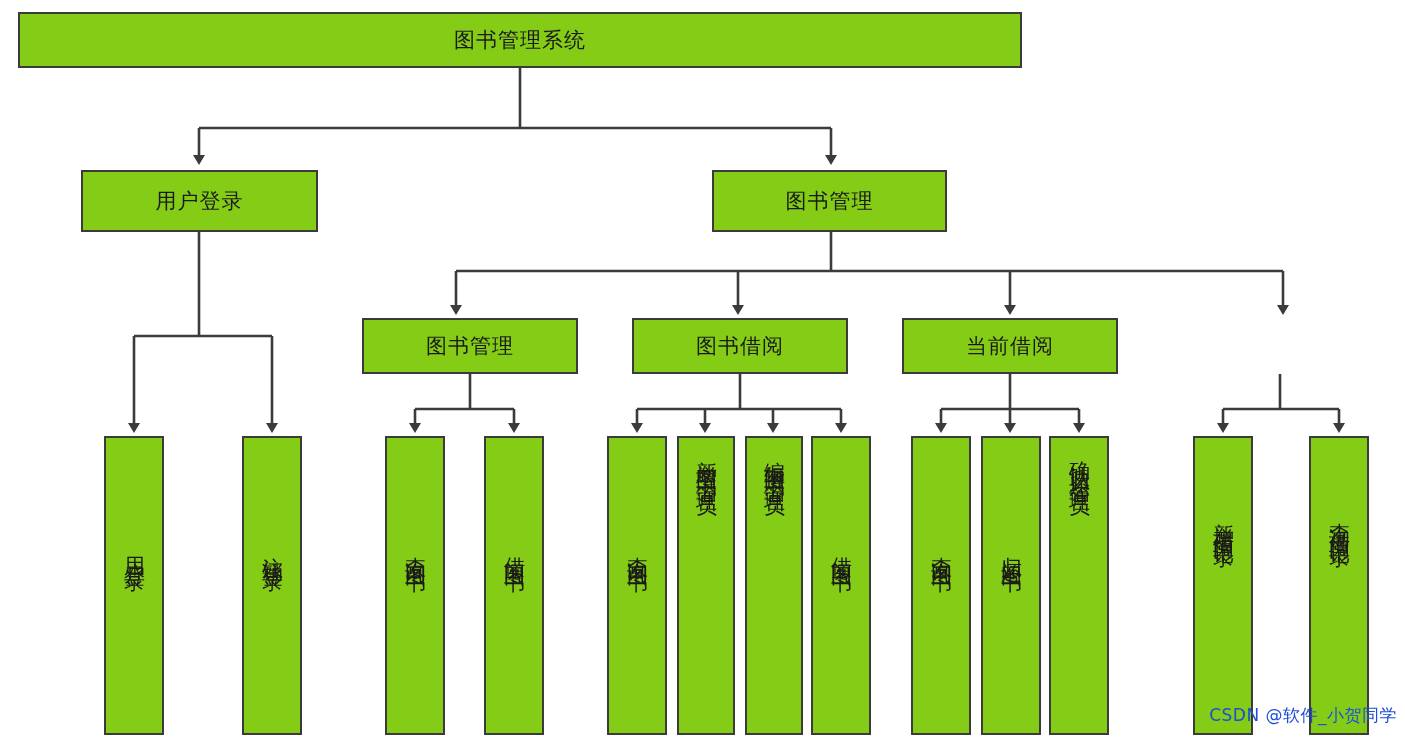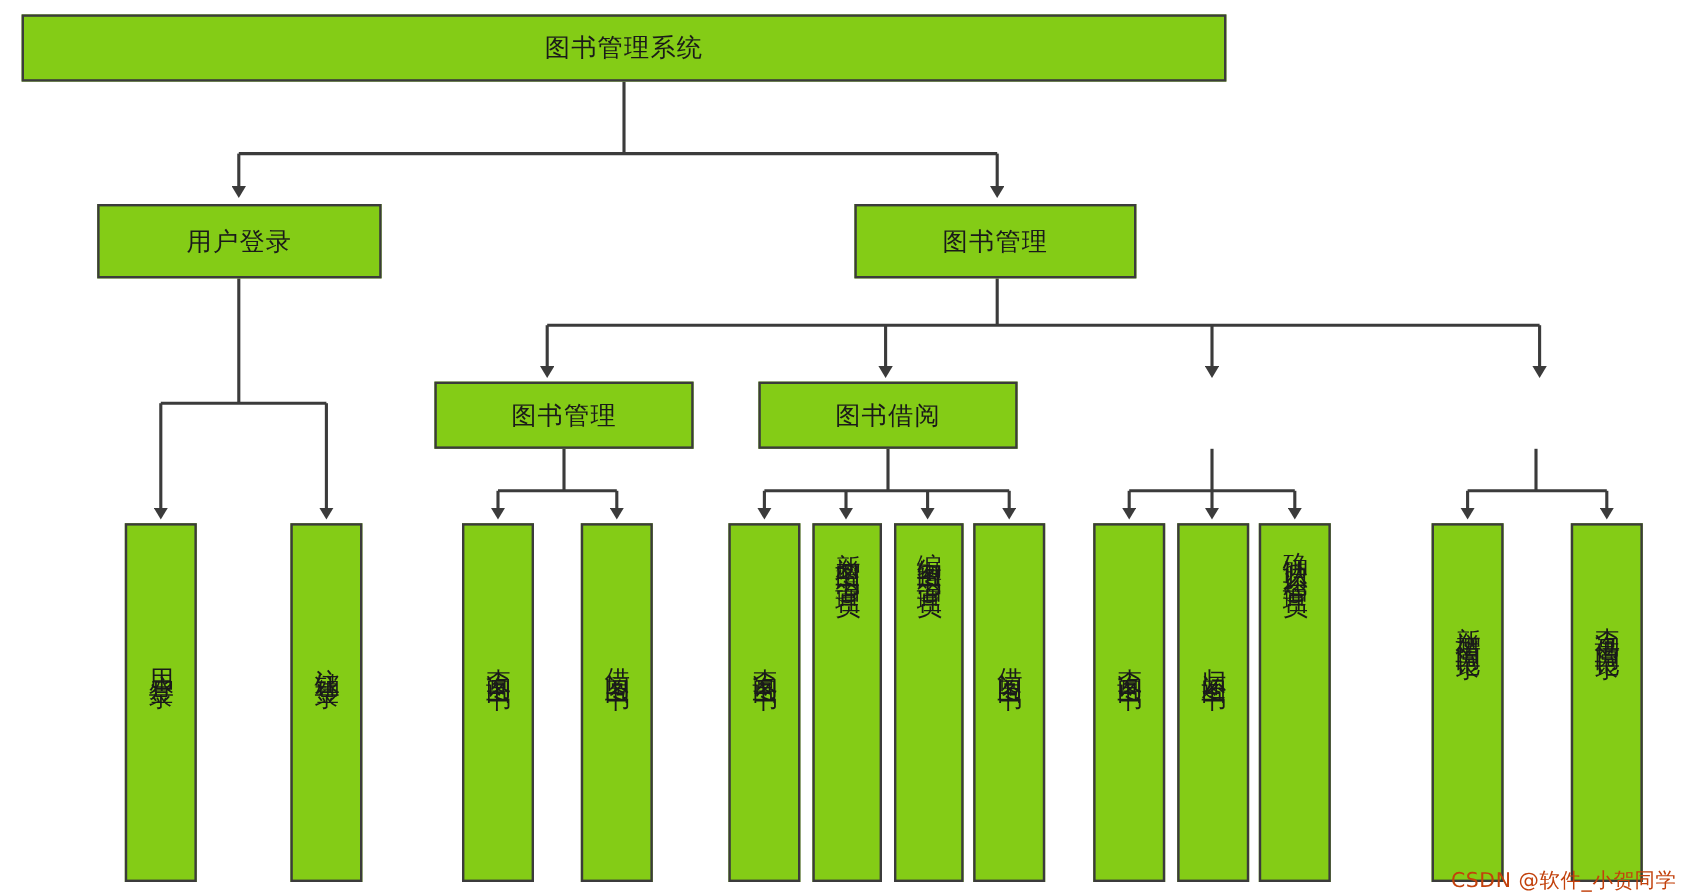--- a/index.html
+++ b/index.html
@@ -55,23 +55,23 @@
   }
   .node.v.mid .vtext {
     margin-top: 62px;
   }
   .node.v.mid2 .vtext {
     margin-top: 96px;
   }
   #watermark {
     position: absolute;
     right: 8px;
-    bottom: 2px;
+    bottom: 20px;
     font-size: 17px;
-    color: #c2410c;
+    color: #1d4ed8;
     letter-spacing: 0.5px;
     white-space: nowrap;
     font-family: "DejaVu Sans", "Liberation Sans", sans-serif;
     text-align: right;
   }
 </style>
 </head>
 <body>
 
 <div id="canvas">
@@ -136,20 +136,23 @@
   <div class="node h" style="left:712px; top:170px; width:235px; height:62px;align-items:center;">
     <span>图书管理</span>
   </div>
 
   <div class="node h" style="left:362px; top:318px; width:216px; height:56px;">
     <span>图书管理</span>
   </div>
   <div class="node h" style="left:632px; top:318px; width:216px; height:56px;">
     <span>图书借阅</span>
   </div>
+  <div class="node h" style="left:902px; top:318px; width:216px; height:56px;">
+    <span>当前借阅</span>
+  </div>
 
   <div class="node v mid2" style="left:104px; top:436px; width:60px; height:299px;">
     <span class="vtext">用户登录</span>
   </div>
   <div class="node v mid2" style="left:242px; top:436px; width:60px; height:299px;">
     <span class="vtext">注销登录</span>
   </div>
 
   <div class="node v mid2" style="left:385px; top:436px; width:60px; height:299px;">
     <span class="vtext">查询图书</span>

